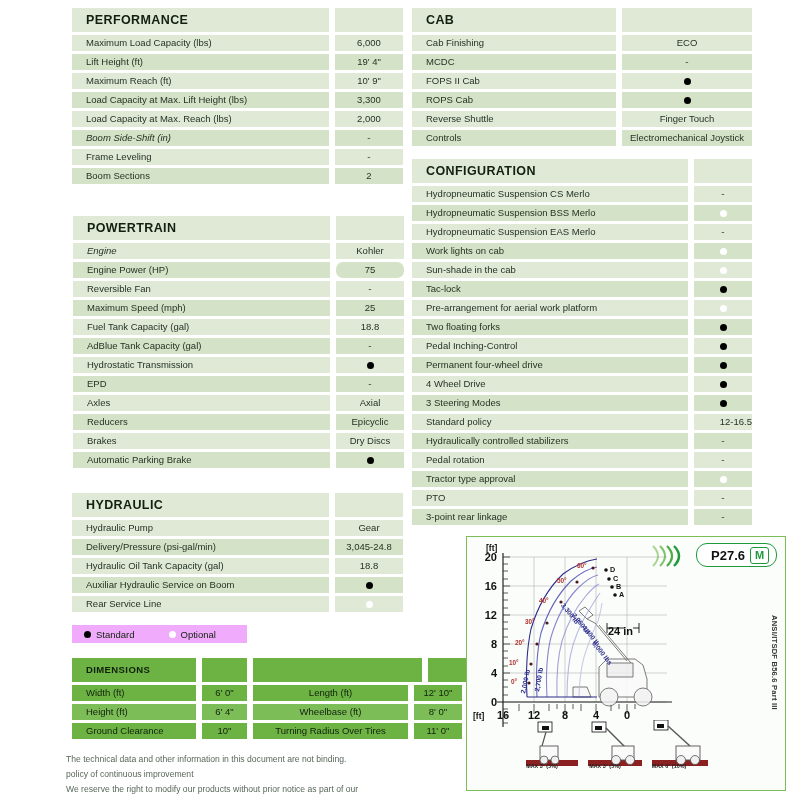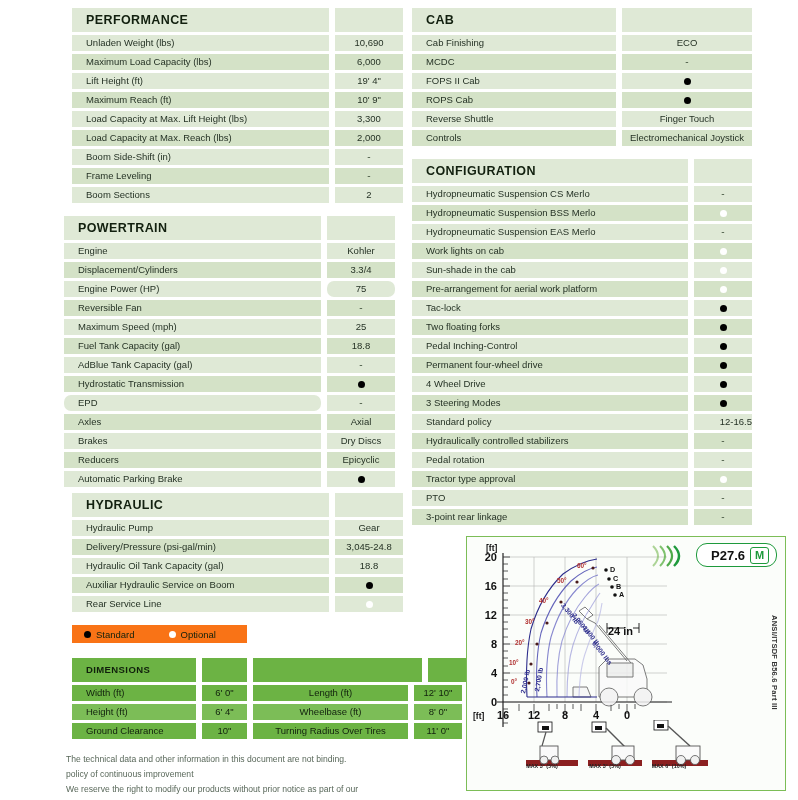--- a/index.html
+++ b/index.html
@@ -47,21 +47,21 @@
   .row:nth-child(even) .val{background:#d4e2c7;}
 
   .dot{display:inline-block;width:7px;height:7px;border-radius:50%;background:#000;vertical-align:middle;}
   .odot{display:inline-block;width:7px;height:7px;border-radius:50%;background:#fff;vertical-align:middle;}
   .dash{display:inline-block;font-size:10px;color:#4a5a46;vertical-align:middle;}
 
   
   .legend{
     position:absolute;left:72px;top:625px;
     width:163px;height:18px;
-    background:#f97316;
+    background:#f0abfc;
     font-size:9.5px;color:#10200c;
     display:flex;align-items:center;
     padding-left:12px;gap:6px;
   }
   .legend .g{display:flex;align-items:center;gap:5px;}
   .legend .sp{width:22px;}
 
   
   .dims{position:absolute;left:72px;top:658px;}
   .dims .row{margin-bottom:3px;}
@@ -124,71 +124,63 @@
 
 <div class="page">
 
   <div class="spec" style="left:72px;top:8px;">
     <div class="row hdr">
       <div class="lbl" style="width:243px;">PERFORMANCE</div>
       <div class="val" style="width:68px;"></div>
     </div>
     <div id="perf-rows">
         <div class="row">
-          <div class="lbl" style="width:243px;">Unladen Weight (lbs)</div>
-          <div class="val" style="width:68px;"><span>10,690</span></div>
-        </div>
-        <div class="row">
           <div class="lbl" style="width:243px;">Maximum Load Capacity (lbs)</div>
           <div class="val" style="width:68px;"><span>6,000</span></div>
         </div>
         <div class="row">
           <div class="lbl" style="width:243px;">Lift Height (ft)</div>
           <div class="val" style="width:68px;"><span>19' 4"</span></div>
         </div>
         <div class="row">
           <div class="lbl" style="width:243px;">Maximum Reach (ft)</div>
           <div class="val" style="width:68px;"><span>10' 9"</span></div>
         </div>
         <div class="row">
           <div class="lbl" style="width:243px;">Load Capacity at Max. Lift Height (lbs)</div>
           <div class="val" style="width:68px;"><span>3,300</span></div>
         </div>
         <div class="row">
           <div class="lbl" style="width:243px;">Load Capacity at Max. Reach (lbs)</div>
           <div class="val" style="width:68px;"><span>2,000</span></div>
         </div>
         <div class="row">
-          <div class="lbl" style="width:243px;">Boom Side-Shift (in)</div>
+          <div class="lbl" style="width:243px;font-style:italic;">Boom Side-Shift (in)</div>
           <div class="val" style="width:68px;"><span class="dash">-</span></div>
         </div>
         <div class="row">
           <div class="lbl" style="width:243px;">Frame Leveling</div>
           <div class="val" style="width:68px;"><span class="dash">-</span></div>
         </div>
         <div class="row">
           <div class="lbl" style="width:243px;">Boom Sections</div>
           <div class="val" style="width:68px;"><span>2</span></div>
         </div>
       </div>
   </div>
 
-  <div class="spec" style="left:64px;top:216px;">
+  <div class="spec" style="left:73px;top:216px;">
     <div class="row hdr">
       <div class="lbl" style="width:243px;">POWERTRAIN</div>
       <div class="val" style="width:68px;"></div>
     </div>
     <div id="pwr-rows">
         <div class="row">
-          <div class="lbl" style="width:243px;">Engine</div>
+          <div class="lbl" style="width:243px;font-style:italic;">Engine</div>
           <div class="val" style="width:68px;"><span>Kohler</span></div>
-        </div>
-        <div class="row">
-          <div class="lbl" style="width:243px;">Displacement/Cylinders</div>
-          <div class="val" style="width:68px;"><span>3.3/4</span></div>
         </div>
         <div class="row">
           <div class="lbl" style="width:243px;">Engine Power (HP)</div>
           <div class="val" style="width:68px;border-radius:7px;"><span>75</span></div>
         </div>
         <div class="row">
           <div class="lbl" style="width:243px;">Reversible Fan</div>
           <div class="val" style="width:68px;"><span class="dash">-</span></div>
         </div>
         <div class="row">
@@ -201,34 +193,34 @@
         </div>
         <div class="row">
           <div class="lbl" style="width:243px;">AdBlue Tank Capacity (gal)</div>
           <div class="val" style="width:68px;"><span class="dash">-</span></div>
         </div>
         <div class="row">
           <div class="lbl" style="width:243px;">Hydrostatic Transmission</div>
           <div class="val" style="width:68px;"><span class="dot"></span></div>
         </div>
         <div class="row">
-          <div class="lbl" style="width:243px;border-radius:7px;">EPD</div>
+          <div class="lbl" style="width:243px;">EPD</div>
           <div class="val" style="width:68px;"><span class="dash">-</span></div>
         </div>
         <div class="row">
           <div class="lbl" style="width:243px;">Axles</div>
           <div class="val" style="width:68px;"><span>Axial</span></div>
         </div>
         <div class="row">
+          <div class="lbl" style="width:243px;">Reducers</div>
+          <div class="val" style="width:68px;"><span>Epicyclic</span></div>
+        </div>
+        <div class="row">
           <div class="lbl" style="width:243px;">Brakes</div>
           <div class="val" style="width:68px;"><span>Dry Discs</span></div>
-        </div>
-        <div class="row">
-          <div class="lbl" style="width:243px;">Reducers</div>
-          <div class="val" style="width:68px;"><span>Epicyclic</span></div>
         </div>
         <div class="row">
           <div class="lbl" style="width:243px;">Automatic Parking Brake</div>
           <div class="val" style="width:68px;"><span class="dot"></span></div>
         </div>
       </div>
   </div>
 
   <div class="spec" style="left:72px;top:493px;">
     <div class="row hdr">
@@ -312,26 +304,26 @@
         </div>
         <div class="row">
           <div class="lbl" style="width:262px;">Work lights on cab</div>
           <div class="val" style="width:58px;"><span class="odot"></span></div>
         </div>
         <div class="row">
           <div class="lbl" style="width:262px;">Sun-shade in the cab</div>
           <div class="val" style="width:58px;"><span class="odot"></span></div>
         </div>
         <div class="row">
+          <div class="lbl" style="width:262px;">Tac-lock</div>
+          <div class="val" style="width:58px;"><span class="dot"></span></div>
+        </div>
+        <div class="row">
           <div class="lbl" style="width:262px;">Pre-arrangement for aerial work platform</div>
           <div class="val" style="width:58px;"><span class="odot"></span></div>
-        </div>
-        <div class="row">
-          <div class="lbl" style="width:262px;">Tac-lock</div>
-          <div class="val" style="width:58px;"><span class="dot"></span></div>
         </div>
         <div class="row">
           <div class="lbl" style="width:262px;">Two floating forks</div>
           <div class="val" style="width:58px;"><span class="dot"></span></div>
         </div>
         <div class="row">
           <div class="lbl" style="width:262px;">Pedal Inching-Control</div>
           <div class="val" style="width:58px;"><span class="dot"></span></div>
         </div>
         <div class="row">

